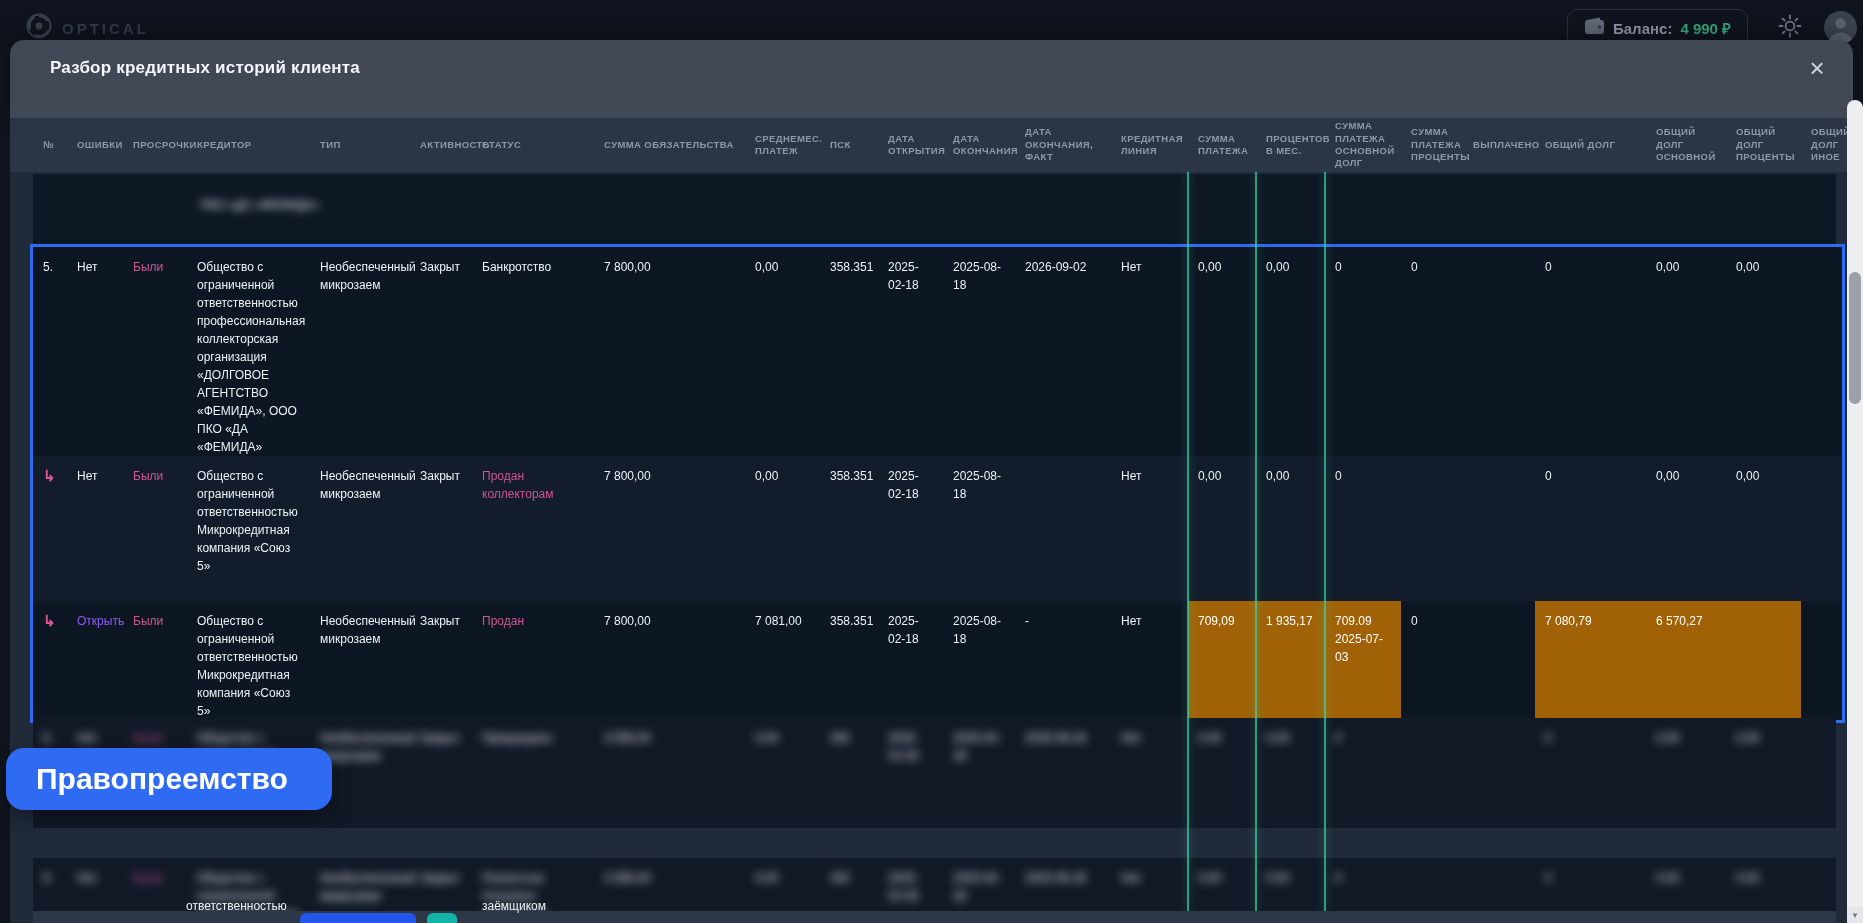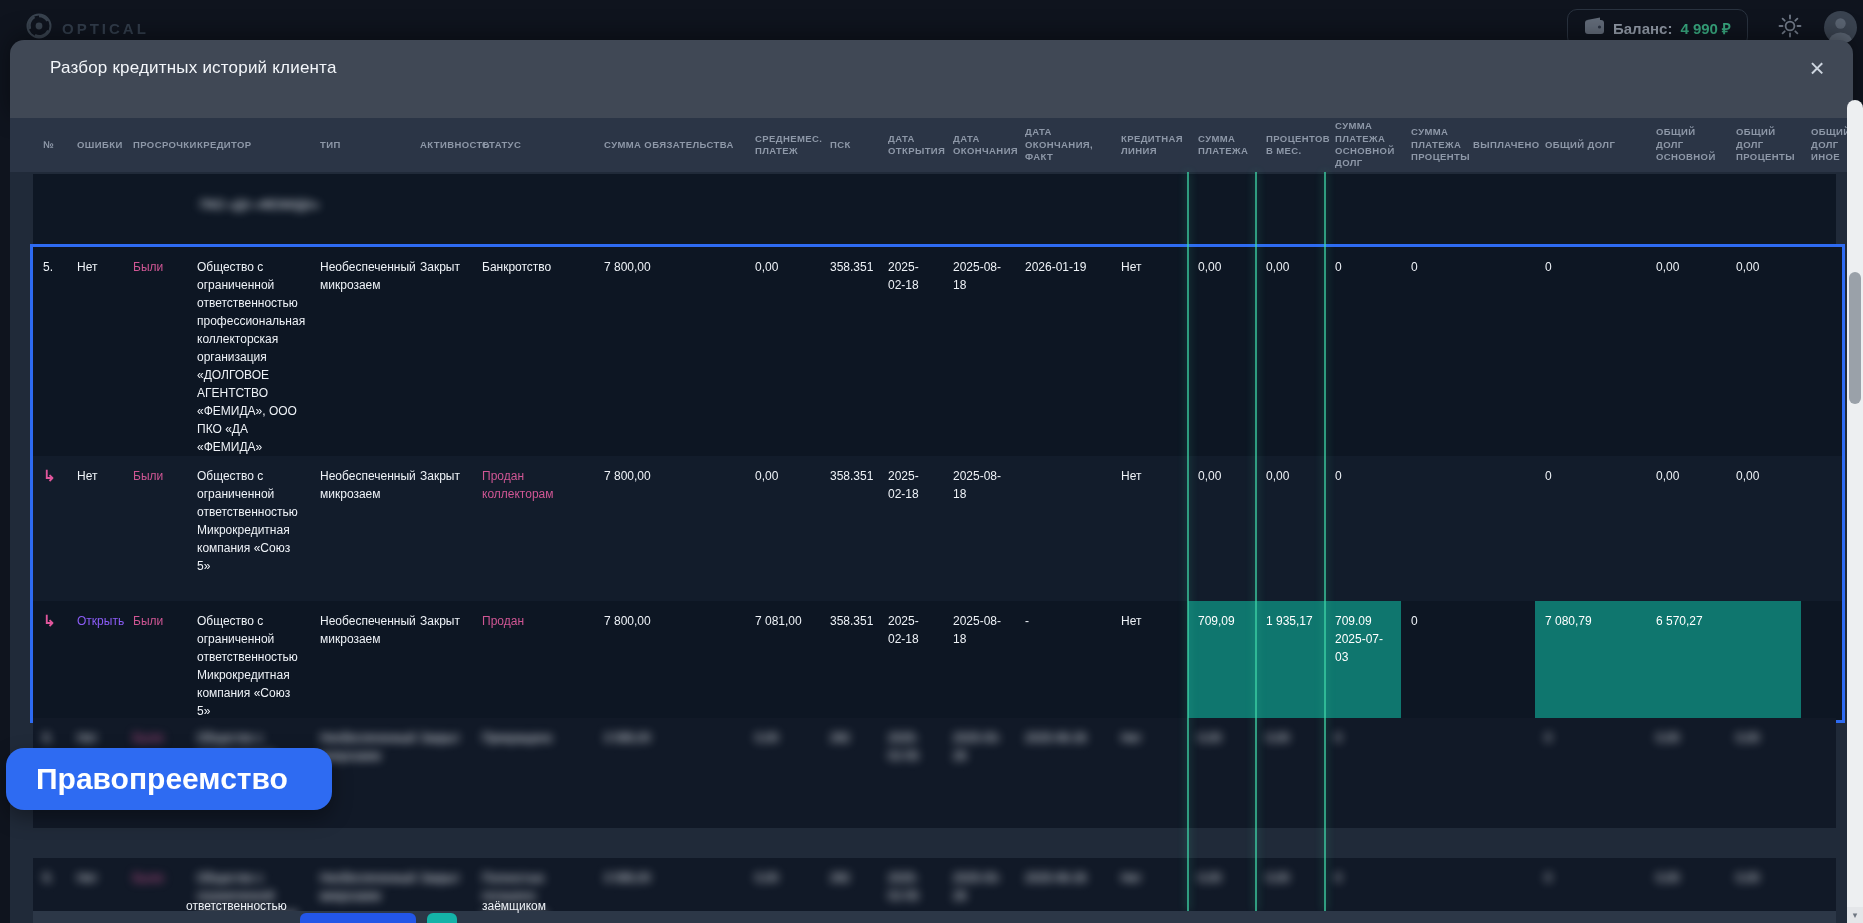--- a/index.html
+++ b/index.html
@@ -19,35 +19,35 @@
     border:1px solid #2a3340;border-radius:10px;
     display:flex;align-items:center;gap:8px;padding:0 16px;
   }
   .balance-label{color:#929aa7;font-weight:bold;font-size:15px}
   .balance-value{color:#38a87f;font-weight:bold;font-size:15px;white-space:nowrap}
   .sun{left:1773px;top:13px;width:26px;height:26px;cursor:pointer}
   .avatar{left:1820px;top:11px;width:33px;height:33px;border-radius:50%;background:#3a4350;overflow:hidden;cursor:pointer}
 
   
   .modal-head{left:10px;top:40px;width:1843px;height:78px;background:#404855;border-radius:14px 14px 0 0;box-shadow:0 -4px 24px rgba(0,0,0,.4)}
-  .modal-title{left:50px;top:58px;font-size:17px;font-weight:normal;color:#f3f6fa;letter-spacing:.2px}
+  .modal-title{left:50px;top:58px;font-size:17px;font-weight:bold;color:#f3f6fa;letter-spacing:.2px}
   .close-btn{left:1802px;top:54px;width:30px;height:30px;font-size:26px;color:#cdd5df;text-align:center;line-height:28px;cursor:pointer}
   .modal-body{left:10px;top:118px;width:1843px;height:805px;background:#202a39}
   .head-band{left:10px;top:118px;width:1837px;height:54px;background:#2b3546}
 
   
   .thead{left:33px;top:118px;width:1803px;height:54px;display:grid;align-items:center}
   .th{font-size:9.5px;font-weight:bold;color:#8e98a8;letter-spacing:.4px;line-height:1.3;padding:0 6px 0 10px;text-transform:uppercase}
   .trow{display:grid}
   .td{padding:11px 8px 0 10px;font-size:12px;line-height:1.5;color:#eef2f7}
   .al-r{text-align:left}
   .arrow{color:#e0569c;font-weight:bold;font-size:15px;line-height:1.2}
   .pink{color:#cf5694}
   .green-link{color:#8b5cf6;cursor:pointer}
-  .bg-orange{background:#0f766e;color:#ffffff}
+  .bg-orange{background:#a16207;color:#ffffff}
 
   .row4{left:33px;top:174px;width:1803px;height:70px;background:#0e1724;overflow:hidden}
   .partial-frag{position:absolute;left:167px;top:24px;font-size:12px;color:#e8edf4;filter:blur(4px);white-space:nowrap}
 
   .group{left:30px;top:244px;width:1809px;box-sizing:content-box;border:3px solid #2e6bf2;background:#0d1623}
   .group .trow:nth-child(1){min-height:202px;background:#0d1623}
   .group .trow:nth-child(2){min-height:145px;background:#121c2b}
   .group .trow:nth-child(3){min-height:115px;background:#0d1623}
 
   .row6{left:33px;top:718px;width:1803px;min-height:110px;background:#111927}
@@ -167,21 +167,21 @@
       <div class="td pink">Были</div>
       <div class="td">Общество с ограниченной ответственностью профессиональная коллекторская организация «ДОЛГОВОЕ АГЕНТСТВО «ФЕМИДА», ООО ПКО «ДА «ФЕМИДА»</div>
       <div class="td">Необеспеченный микрозаем</div>
       <div class="td">Закрыт</div>
       <div class="td">Банкротство</div>
       <div class="td al-r">7 800,00</div>
       <div class="td al-r">0,00</div>
       <div class="td">358.351</div>
       <div class="td">2025-02-18</div>
       <div class="td">2025-08-18</div>
-      <div class="td">2026-01-19</div>
+      <div class="td">2026-09-02</div>
       <div class="td">Нет</div>
       <div class="td al-r">0,00</div>
       <div class="td al-r">0,00</div>
       <div class="td al-r">0</div>
       <div class="td al-r">0</div>
       <div class="td"></div>
       <div class="td al-r">0</div>
       <div class="td al-r">0,00</div>
       <div class="td al-r">0,00</div>
       <div class="td al-r"></div>

